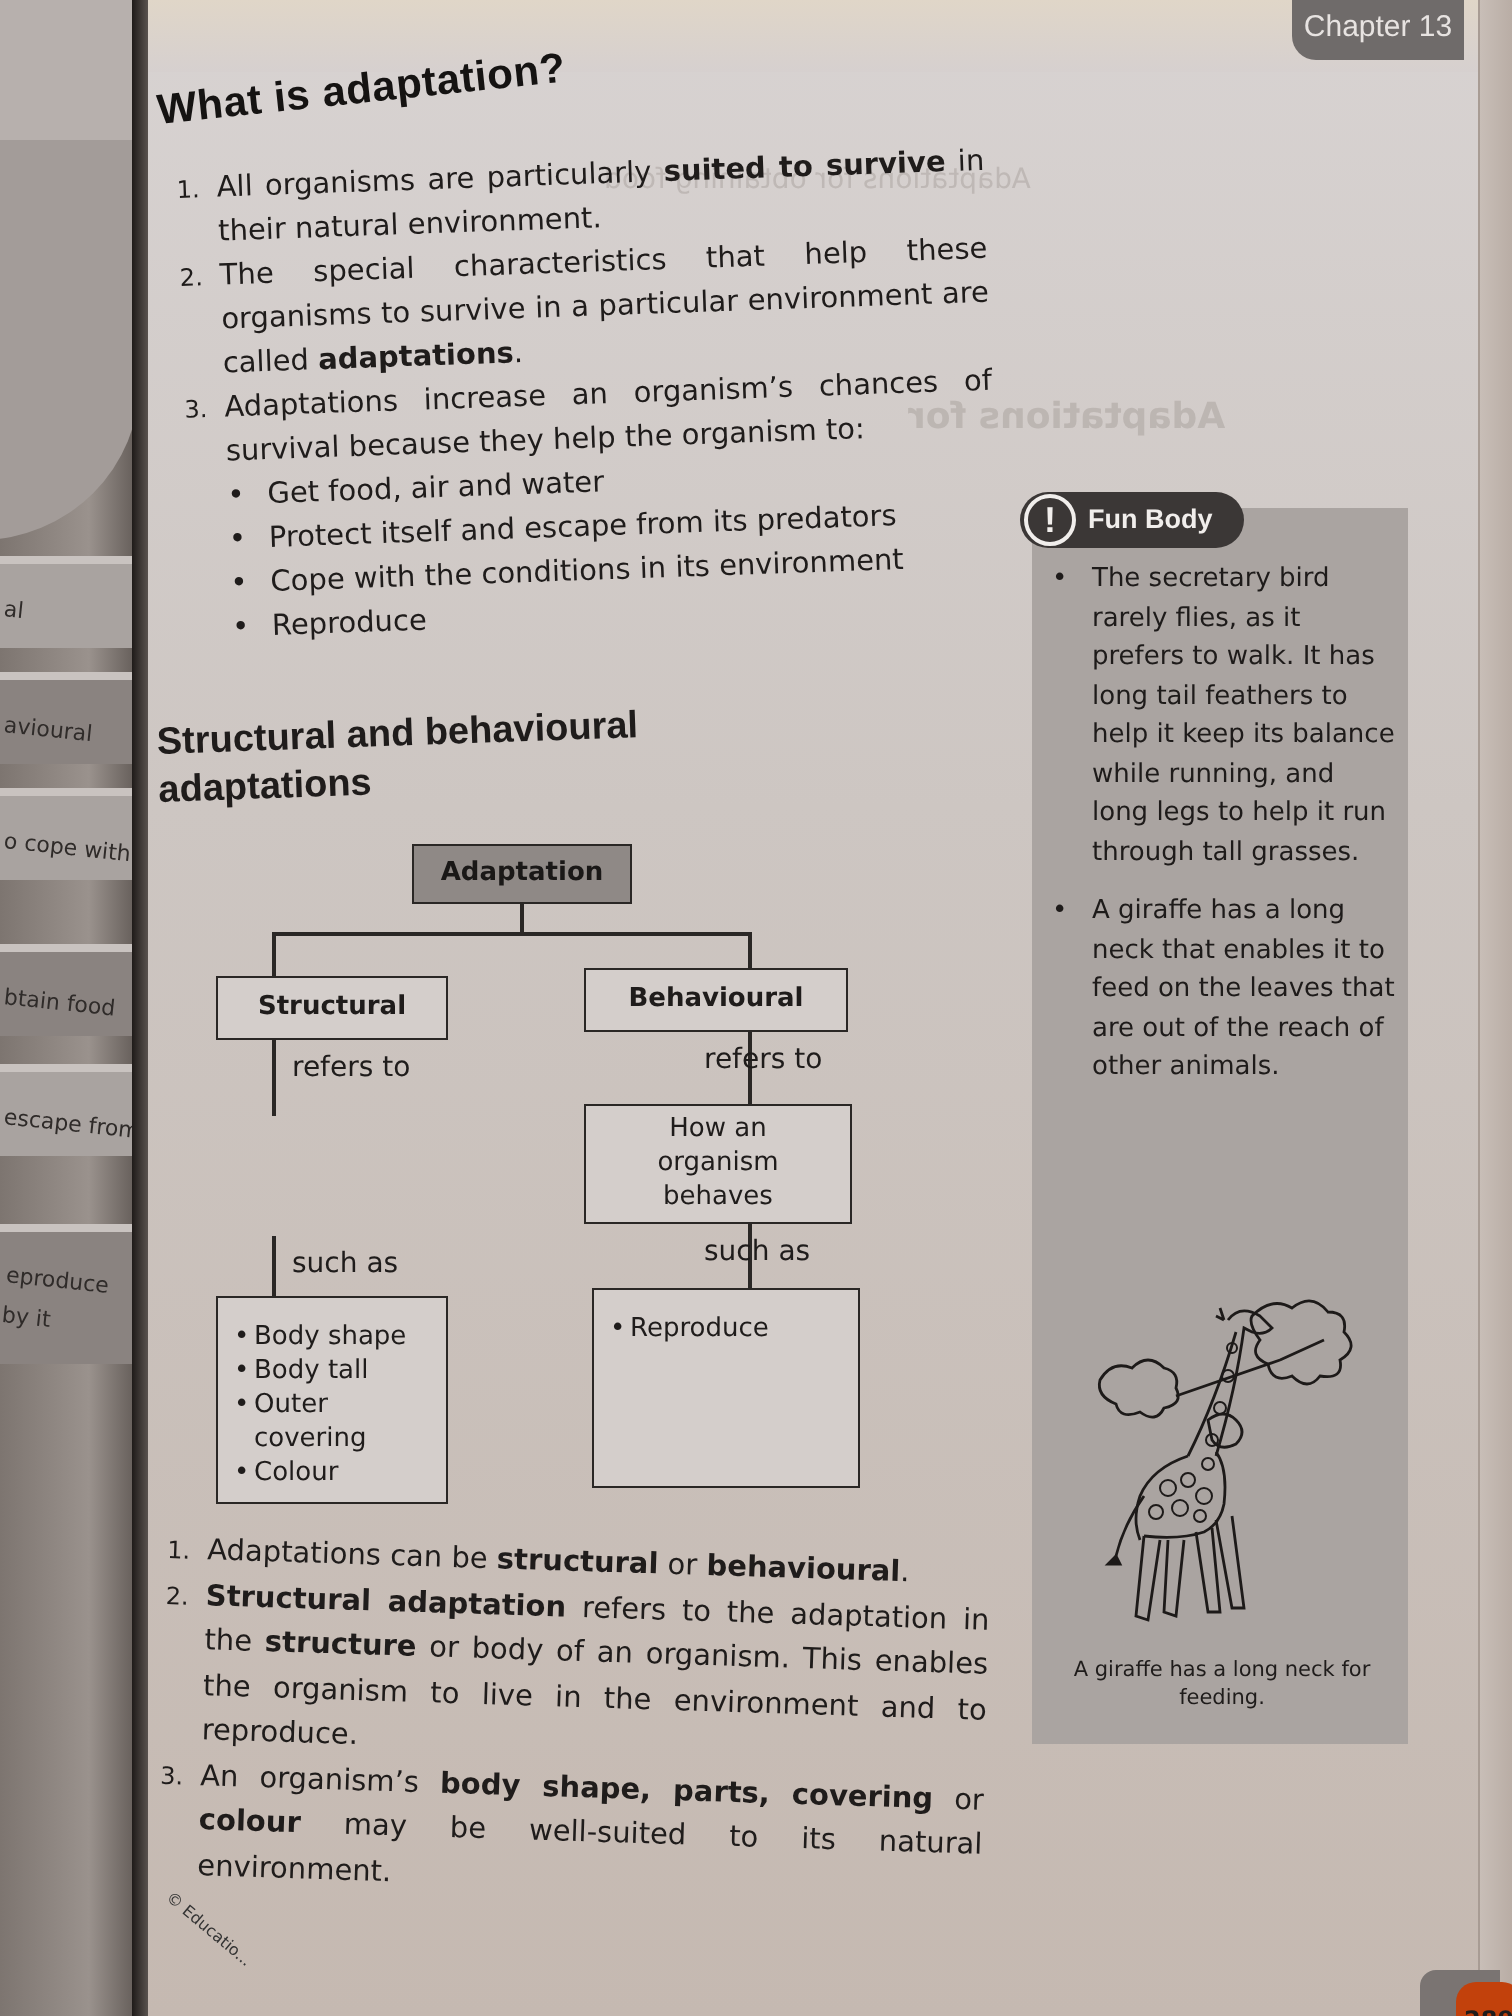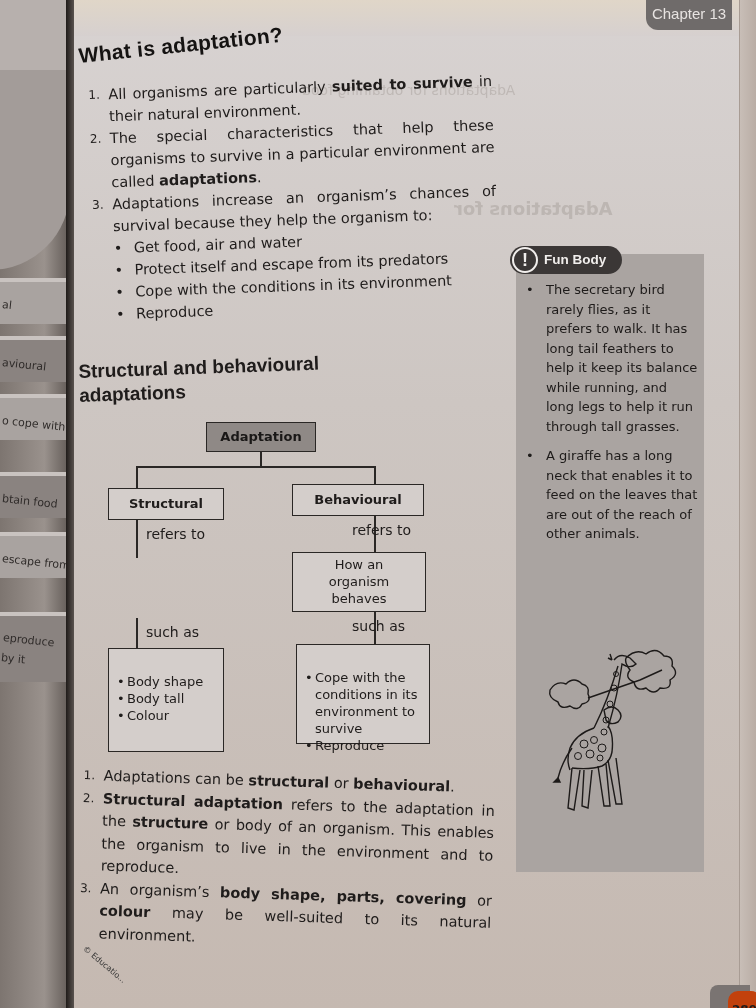--- a/index.html
+++ b/index.html
@@ -81,21 +81,21 @@
     font-size:19px; line-height:24px; transform:rotate(-2deg); transform-origin:left top;
   }
   
   .map { position:absolute; left:32px; top:420px; width:340px; height:340px;
     font-family:"DejaVu Sans", sans-serif; font-size:13px; }
   .box { position:absolute; border:1.5px solid #2a2725; background:#d4cecb; box-sizing:border-box; text-align:center; }
   .box.root { background:#8f8986; font-weight:bold; color:#1a1817; }
   .box.head { font-weight:bold; }
   .line { position:absolute; background:#2a2725; }
   .link { position:absolute; font-size:14px; }
-  .box ul { list-style:none; margin:0; padding:24px 4px 0 8px; text-align:left; font-size:13px; line-height:17px; }
+  .box ul { list-style:none; margin:0; padding:11px 4px 0 8px; text-align:left; font-size:13px; line-height:17px; }
   .box ul li { position:relative; padding-left:10px; }
   .box ul li::before { content:"•"; position:absolute; left:0; }
   
   .summary { position:absolute; left:10px; top:764px; width:412px;
     font-size:14.5px; line-height:22.5px; transform:rotate(1.8deg); transform-origin:left top; }
   .summary .item { position:relative; padding-left:20px; text-align:justify; }
   .summary .num { position:absolute; left:0; top:0; font-size:12px; }
   
   .fun { position:absolute; left:442px; top:254px; width:188px; height:618px;
     background:#aaa4a1; }
@@ -184,26 +184,26 @@
 
       <div class="line" style="left:30px; top:198px; width:1.5px; height:30px;"></div>
       <div class="link" style="left:40px; top:204px;">such as</div>
       <div class="line" style="left:268px; top:192px; width:1.5px; height:32px;"></div>
       <div class="link" style="left:246px; top:198px;">such as</div>
 
       <div class="box" style="left:2px; top:228px; width:116px; height:104px;">
         <ul>
           <li>Body shape</li>
           <li>Body tall</li>
+          <li>Outer covering</li>
           <li>Colour</li>
         </ul>
       </div>
       <div class="box" style="left:190px; top:224px; width:134px; height:100px;">
         <ul>
-          <li>Cope with the conditions in its environment to survive</li>
           <li>Reproduce</li>
         </ul>
       </div>
     </div>
 
     <div class="summary">
       <div class="item">
         <span class="num">1.</span>
         <span>Adaptations can be </span><b>structural</b><span> or </span><b>behavioural</b><span>.</span>
       </div>
@@ -258,19 +258,20 @@
             <circle cx="46" cy="114" r="4"></circle>
             <circle cx="56" cy="118" r="3"></circle>
           <circle cx="62" cy="80" r="3"></circle>
             <circle cx="66" cy="64" r="3"></circle>
             <circle cx="70" cy="48" r="3"></circle>
           <circle cx="72" cy="34" r="2.5"></circle>
             <circle cx="60" cy="92" r="3"></circle>
         </g>
       </g>
     </svg>
+    <div class="caption">A giraffe has a long neck for feeding.</div>
 
     <div class="footer-note">© Educatio...</div>
     <div class="page-num">
       <span>289</span>
     </div>
   </div>
 </div>
 
 </body></html>

